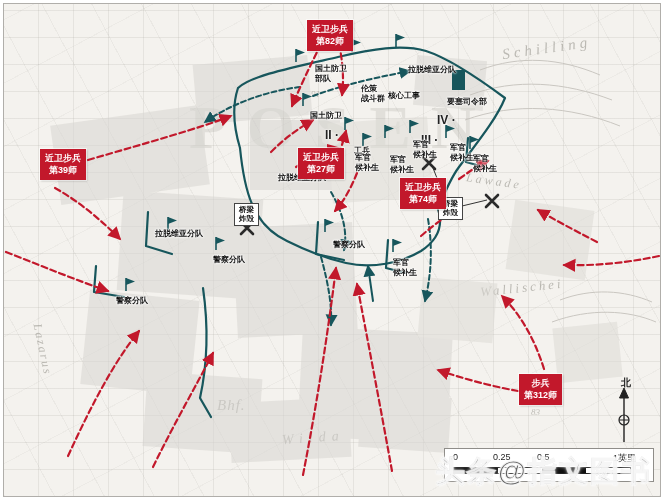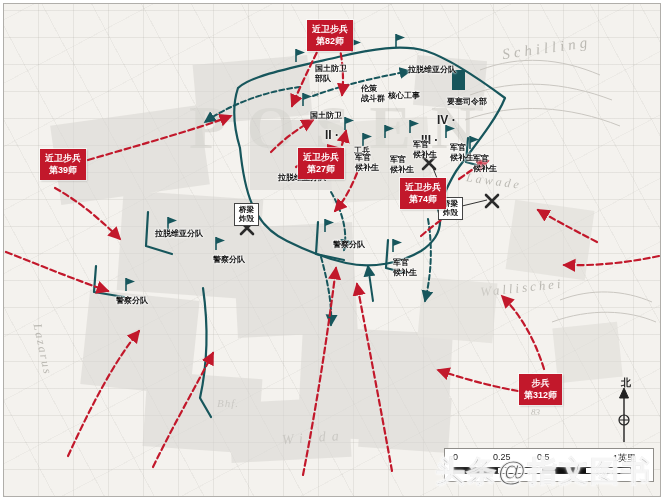--- a/index.html
+++ b/index.html
@@ -47,21 +47,21 @@
   <div class="frame"></div>
   <div class="map">
 
     <div id="bgnames">
         <div class="bg-name" style="left: 185px; top: 88px; font-size: 62px; opacity: 0.18; letter-spacing: 20px; transform: rotate(0deg); font-style: normal; font-weight: bold;">POSEN</div>
         <div class="bg-name" style="left: 498px; top: 36px; font-size: 15px; opacity: 0.55; letter-spacing: 4px; transform: rotate(-8deg); font-style: italic;">Schilling</div>
         <div class="bg-name" style="left: 462px; top: 170px; font-size: 12px; opacity: 0.55; letter-spacing: 3px; transform: rotate(8deg); font-style: italic;">Lawade</div>
         <div class="bg-name" style="left: 476px; top: 276px; font-size: 13px; opacity: 0.55; letter-spacing: 3px; transform: rotate(-6deg); font-style: italic;">Wallischei</div>
         <div class="bg-name" style="left: 12px; top: 338px; font-size: 12px; opacity: 0.55; letter-spacing: 2px; transform: rotate(78deg); font-style: italic;">Lazarus</div>
         <div class="bg-name" style="left: 278px; top: 426px; font-size: 14px; opacity: 0.55; letter-spacing: 6px; transform: rotate(-4deg); font-style: italic;">Wilda</div>
-        <div class="bg-name" style="left: 213px; top: 393px; font-size: 11px; opacity: 0.55; letter-spacing: 1px; transform: rotate(0deg); font-style: italic;">Bhf.</div>
+        <div class="bg-name" style="left: 213px; top: 393px; font-size: 15px; opacity: 0.55; letter-spacing: 1px; transform: rotate(0deg); font-style: italic;">Bhf.</div>
         <div class="bg-name" style="left: 307px; top: 85px; font-size: 9px; opacity: 0.5; letter-spacing: 0px; transform: rotate(0deg); font-style: italic;">91</div>
         <div class="bg-name" style="left: 527px; top: 403px; font-size: 9px; opacity: 0.5; letter-spacing: 0px; transform: rotate(0deg); font-style: italic;">83</div>
       </div>
 
     <svg width="656" height="492" viewBox="4 4 656 492">
       <defs>
         <marker id="mr" markerWidth="7" markerHeight="7" refX="5.2" refY="3" orient="auto">
           <path d="M0,0 L6,3 L0,6 Z" fill="#c2182b"></path>
         </marker>
         <marker id="mt" markerWidth="7" markerHeight="7" refX="5.2" refY="3" orient="auto">

